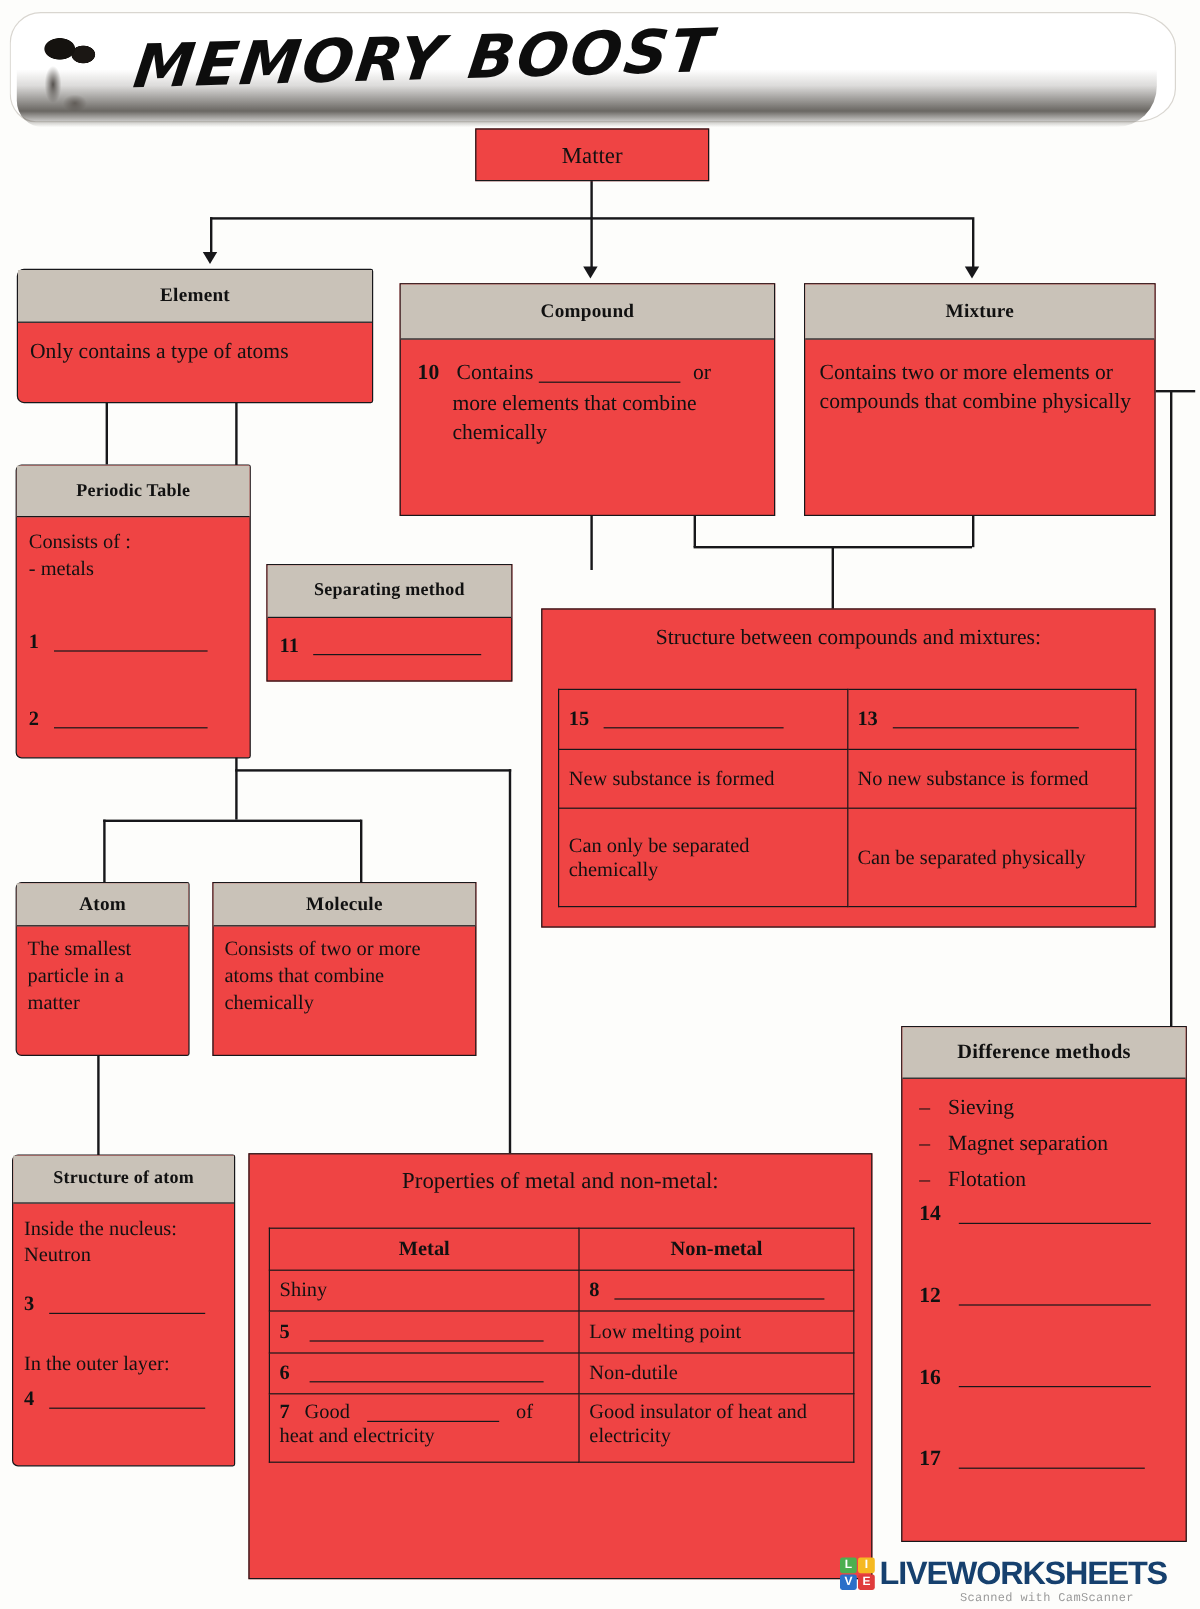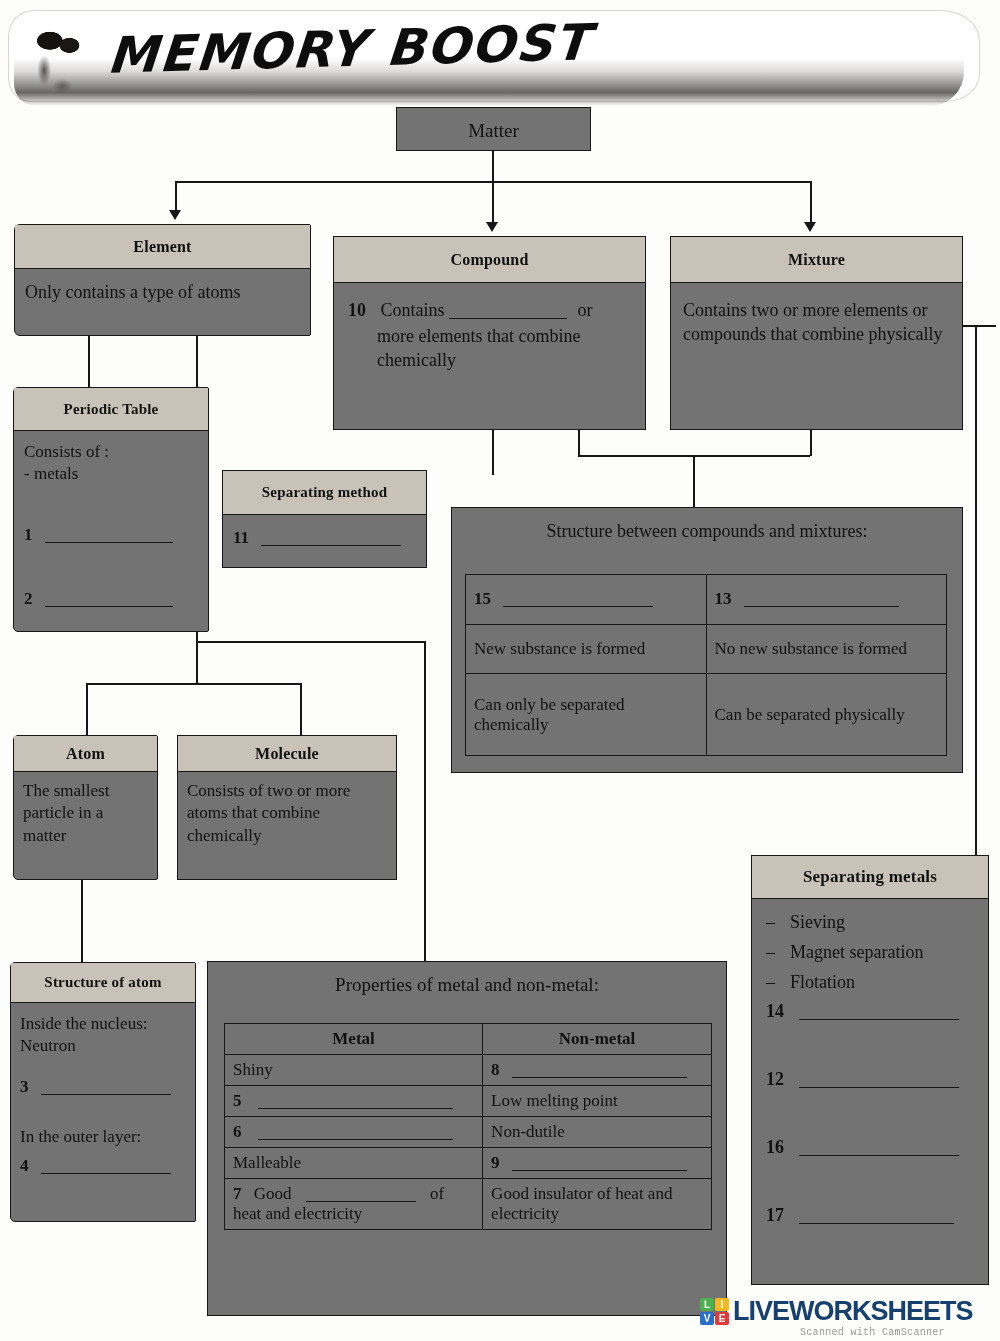--- a/index.html
+++ b/index.html
@@ -42,21 +42,21 @@
     position:absolute;left:105px;top:14px;
     font-family:"DejaVu Sans", sans-serif;
     font-weight:700;font-style:italic;
     font-size:50px;letter-spacing:2px;
     color:#0d0d0d;
     transform:skewX(-9deg) rotate(-1.6deg);
     white-space:nowrap;
   }
 
   
-  .box{position:absolute;box-sizing:border-box;border:1.6px solid #17171a;background:#737373;}
+  .box{position:absolute;box-sizing:border-box;border:1.6px solid #17171a;background:#ef4444;}
   .hdr{
     box-sizing:border-box;
     background:#c9c2b8;
     border-bottom:1.6px solid #17171a;
     font-family:"Liberation Serif", serif;
     font-weight:bold;text-align:center;
     letter-spacing:.2px;
     display:flex;align-items:center;justify-content:center;
   }
   .body{box-sizing:border-box;padding:8px 10px;line-height:1.32;}
@@ -262,42 +262,35 @@
           <td>Low melting point</td>
         </tr>
         <tr>
           <td>
             <span class="qn">6</span>
             <span class="blank" style="width:195px;margin-left:12px;"></span>
           </td>
           <td>Non-dutile</td>
         </tr>
         <tr>
-          <td>Malleable</td>
-          <td>
-            <span class="qn">9</span>
-            <span class="blank" style="width:175px;margin-left:8px;"></span>
-          </td>
-        </tr>
-        <tr>
           <td style="vertical-align:top;">
             <span class="qn">7</span>
             <span style="margin-left:8px;">Good</span>
             <span class="blank" style="width:110px;margin-left:10px;"></span>
             <span style="margin-left:10px;">of heat and electricity</span>
           </td>
           <td style="vertical-align:top;">Good  insulator  of  heat and electricity</td>
         </tr>
       </tbody>
         </table>
     </div>
   </div>
 
   <div class="box" style="left:751px;top:855px;width:238px;height:430px;">
-    <div class="hdr" style="height:43px;font-size:17px;">Separating metals</div>
+    <div class="hdr" style="height:43px;font-size:17px;">Difference methods</div>
     <div class="body" style="font-size:18px;padding:12px 14px;">
       <ul class="dash">
         <li>
           <span class="dash-mark">–</span>
           <span>Sieving</span>
         </li>
         <li>
           <span class="dash-mark">–</span>
           <span>Magnet separation</span>
         </li>

